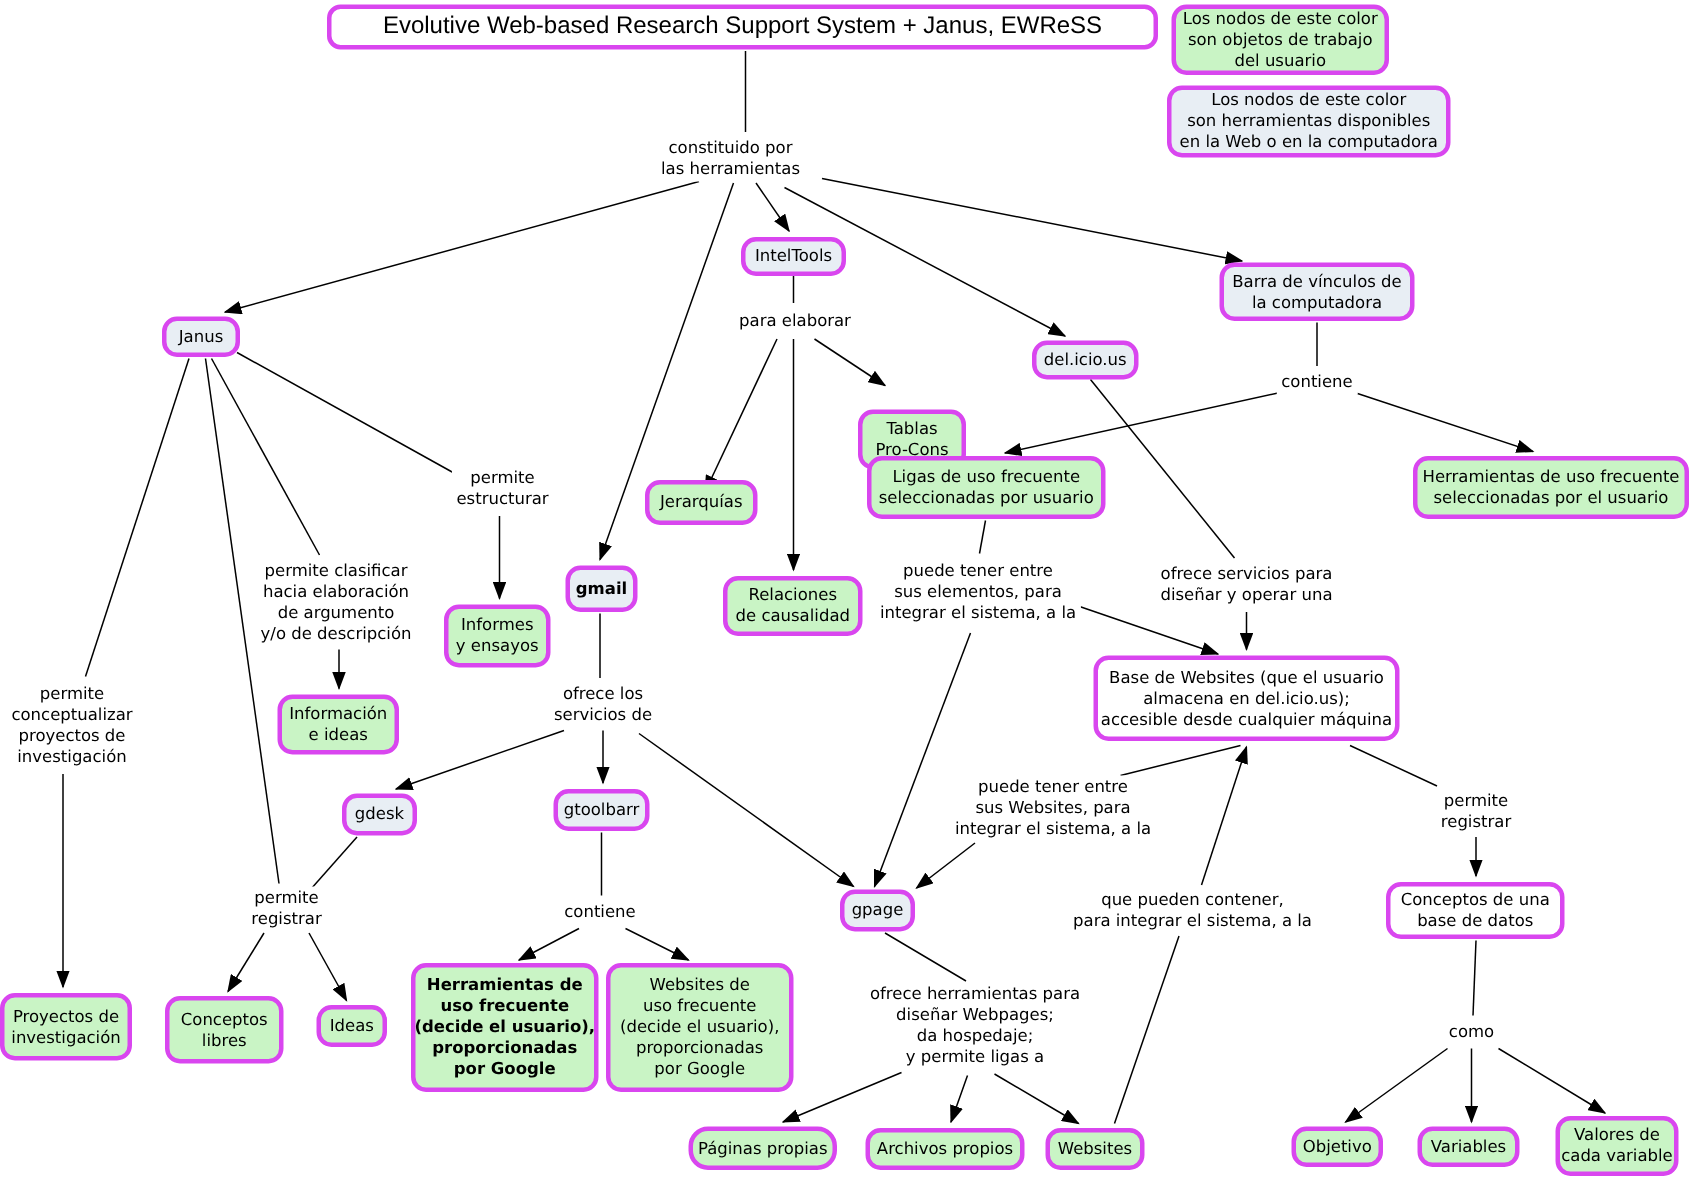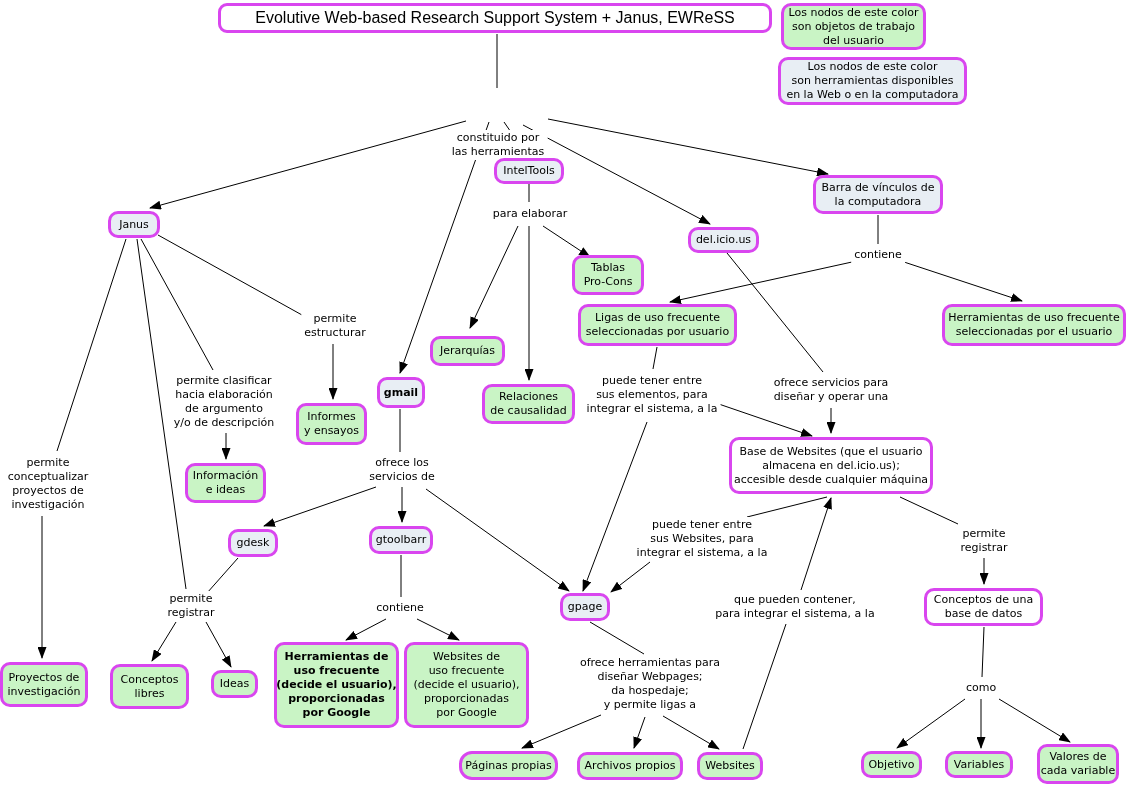--- a/index.html
+++ b/index.html
@@ -100,21 +100,21 @@
       <line x1="650" y1="562" x2="611" y2="592" class="edge" marker-end="url(#arrow)"></line>
       <line x1="743" y1="749" x2="786" y2="624" class="edge"></line>
       <line x1="801" y1="590" x2="831" y2="498" class="edge" marker-end="url(#arrow)"></line>
       <line x1="900" y1="497" x2="958" y2="524" class="edge"></line>
       <line x1="984" y1="558" x2="984" y2="584" class="edge" marker-end="url(#arrow)"></line>
       <line x1="984" y1="627" x2="982" y2="677" class="edge"></line>
       <line x1="965" y1="699" x2="897" y2="748" class="edge" marker-end="url(#arrow)"></line>
       <line x1="981" y1="699" x2="981" y2="748" class="edge" marker-end="url(#arrow)"></line>
       <line x1="999" y1="699" x2="1070" y2="742" class="edge" marker-end="url(#arrow)"></line>
     </svg>
-<div class="link-label" style="left: 498px; top: 106px; margin-top: 39px;">constituido por
+<div class="link-label" style="left: 487px; top: 106px;">constituido por
 las herramientas</div>
     <div class="link-label" style="left: 530px; top: 214px;">para elaborar</div>
     <div class="link-label" style="left: 878px; top: 255px;">contiene</div>
     <div class="link-label" style="left: 335px; top: 326px;">permite
 estructurar</div>
     <div class="link-label" style="left: 224px; top: 402px;">permite clasificar
 hacia elaboración
 de argumento
 y/o de descripción</div>
     <div class="link-label" style="left: 48px; top: 484px;">permite
@@ -148,23 +148,23 @@
 son objetos de trabajo
 del usuario</div>
     <div class="node tool" style="left: 778px; top: 57px; width: 189px; height: 48px;">Los nodos de este color
 son herramientas disponibles
 en la Web o en la computadora</div>
     <div class="node tool" style="left: 108px; top: 211px; width: 52px; height: 27px;">Janus</div>
     <div class="node tool" style="left: 494px; top: 158px; width: 70px; height: 26px;">IntelTools</div>
     <div class="node tool" style="left: 688px; top: 227px; width: 71px; height: 26px;">del.icio.us</div>
     <div class="node tool" style="left: 813px; top: 175px; width: 130px; height: 39px;">Barra de vínculos de
 la computadora</div>
-    <div class="node user" style="left: 572px; top: 255px; width: 72px; height: 40px; text-align: center;">Tablas
+    <div class="node user" style="left: 572px; top: 273px; width: 72px; height: 40px; text-align: center;">Tablas
 Pro-Cons</div>
-    <div class="node user" style="left: 430px; top: 336px; width: 75px; height: 30px;">Jerarquías</div>
+    <div class="node user" style="left: 430px; top: 320px; width: 75px; height: 30px;">Jerarquías</div>
     <div class="node user" style="left: 482px; top: 384px; width: 93px; height: 40px;">Relaciones
 de causalidad</div>
     <div class="node user" style="left: 578px; top: 304px; width: 159px; height: 42px;">Ligas de uso frecuente
 seleccionadas por usuario</div>
     <div class="node user" style="left: 942px; top: 304px; width: 184px; height: 42px;">Herramientas de uso frecuente
 seleccionadas por el usuario</div>
     <div class="node tool" style="left: 377px; top: 377px; width: 48px; height: 31px; font-weight: bold;">gmail</div>
     <div class="node user" style="left: 296px; top: 403px; width: 71px; height: 42px;">Informes
 y ensayos</div>
     <div class="node user" style="left: 185px; top: 463px; width: 81px; height: 40px;">Información

